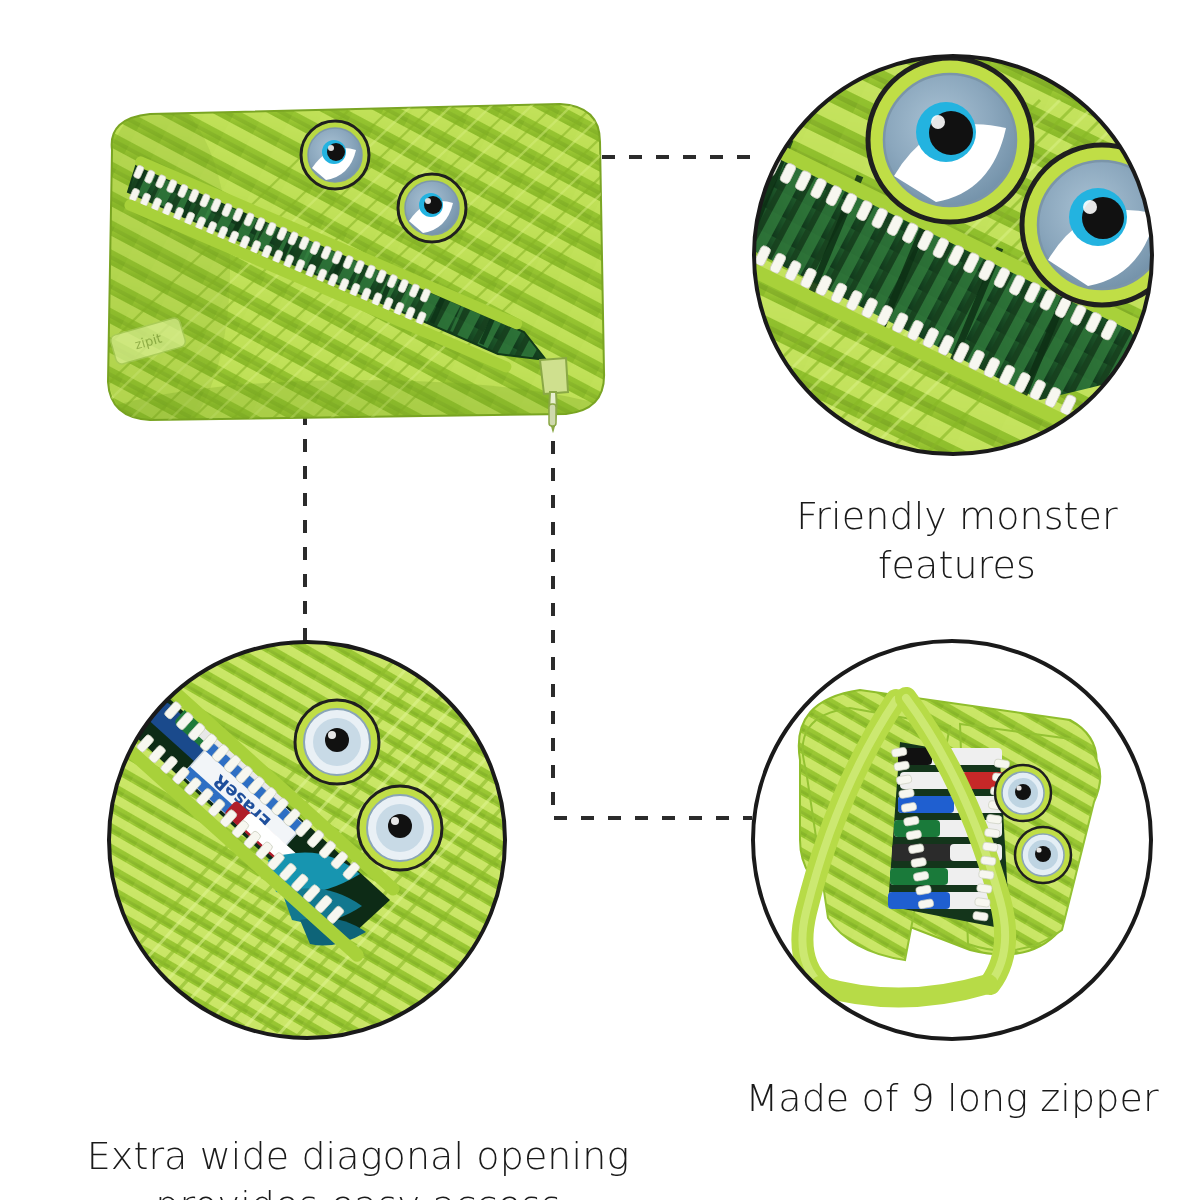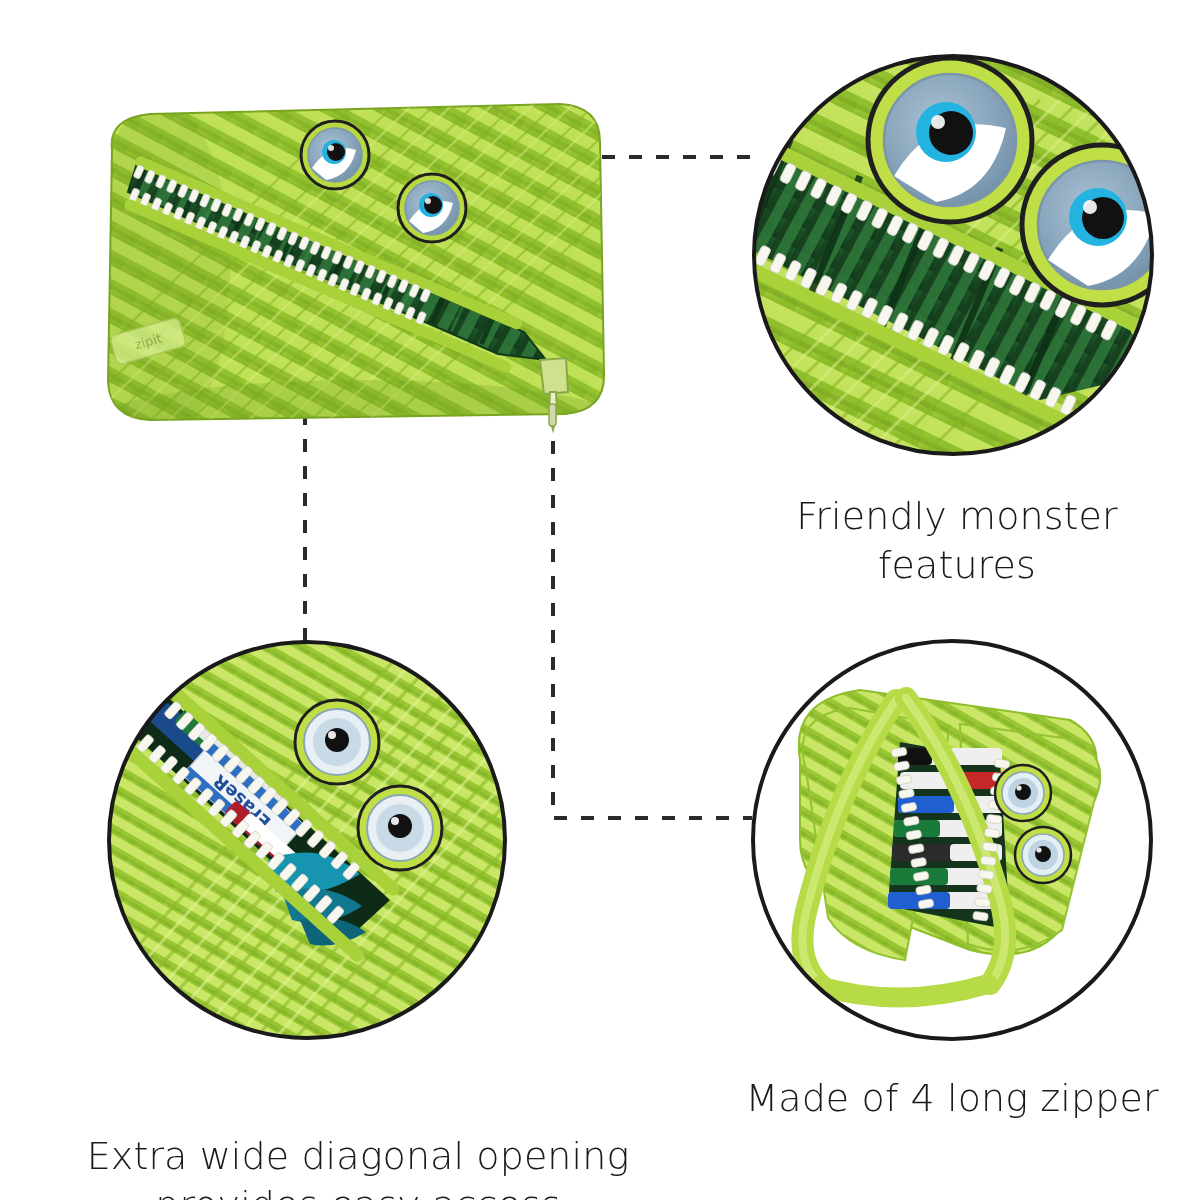--- a/index.html
+++ b/index.html
@@ -588,15 +588,15 @@
       <circle cx="952" cy="840" r="199" fill="none" stroke="#1a1a1a" stroke-width="4"></circle>
     </g>
   </svg>
 
   <div class="caption" id="cap-features">Friendly monster
 features</div>
 
   <div class="caption" id="cap-opening">Extra wide diagonal opening
 provides easy access</div>
 
-  <div class="caption" id="cap-zipper">Made of 4 long zipper</div>
+  <div class="caption" id="cap-zipper">Made of 9 long zipper</div>
 
 </div>
 
 </body></html>

